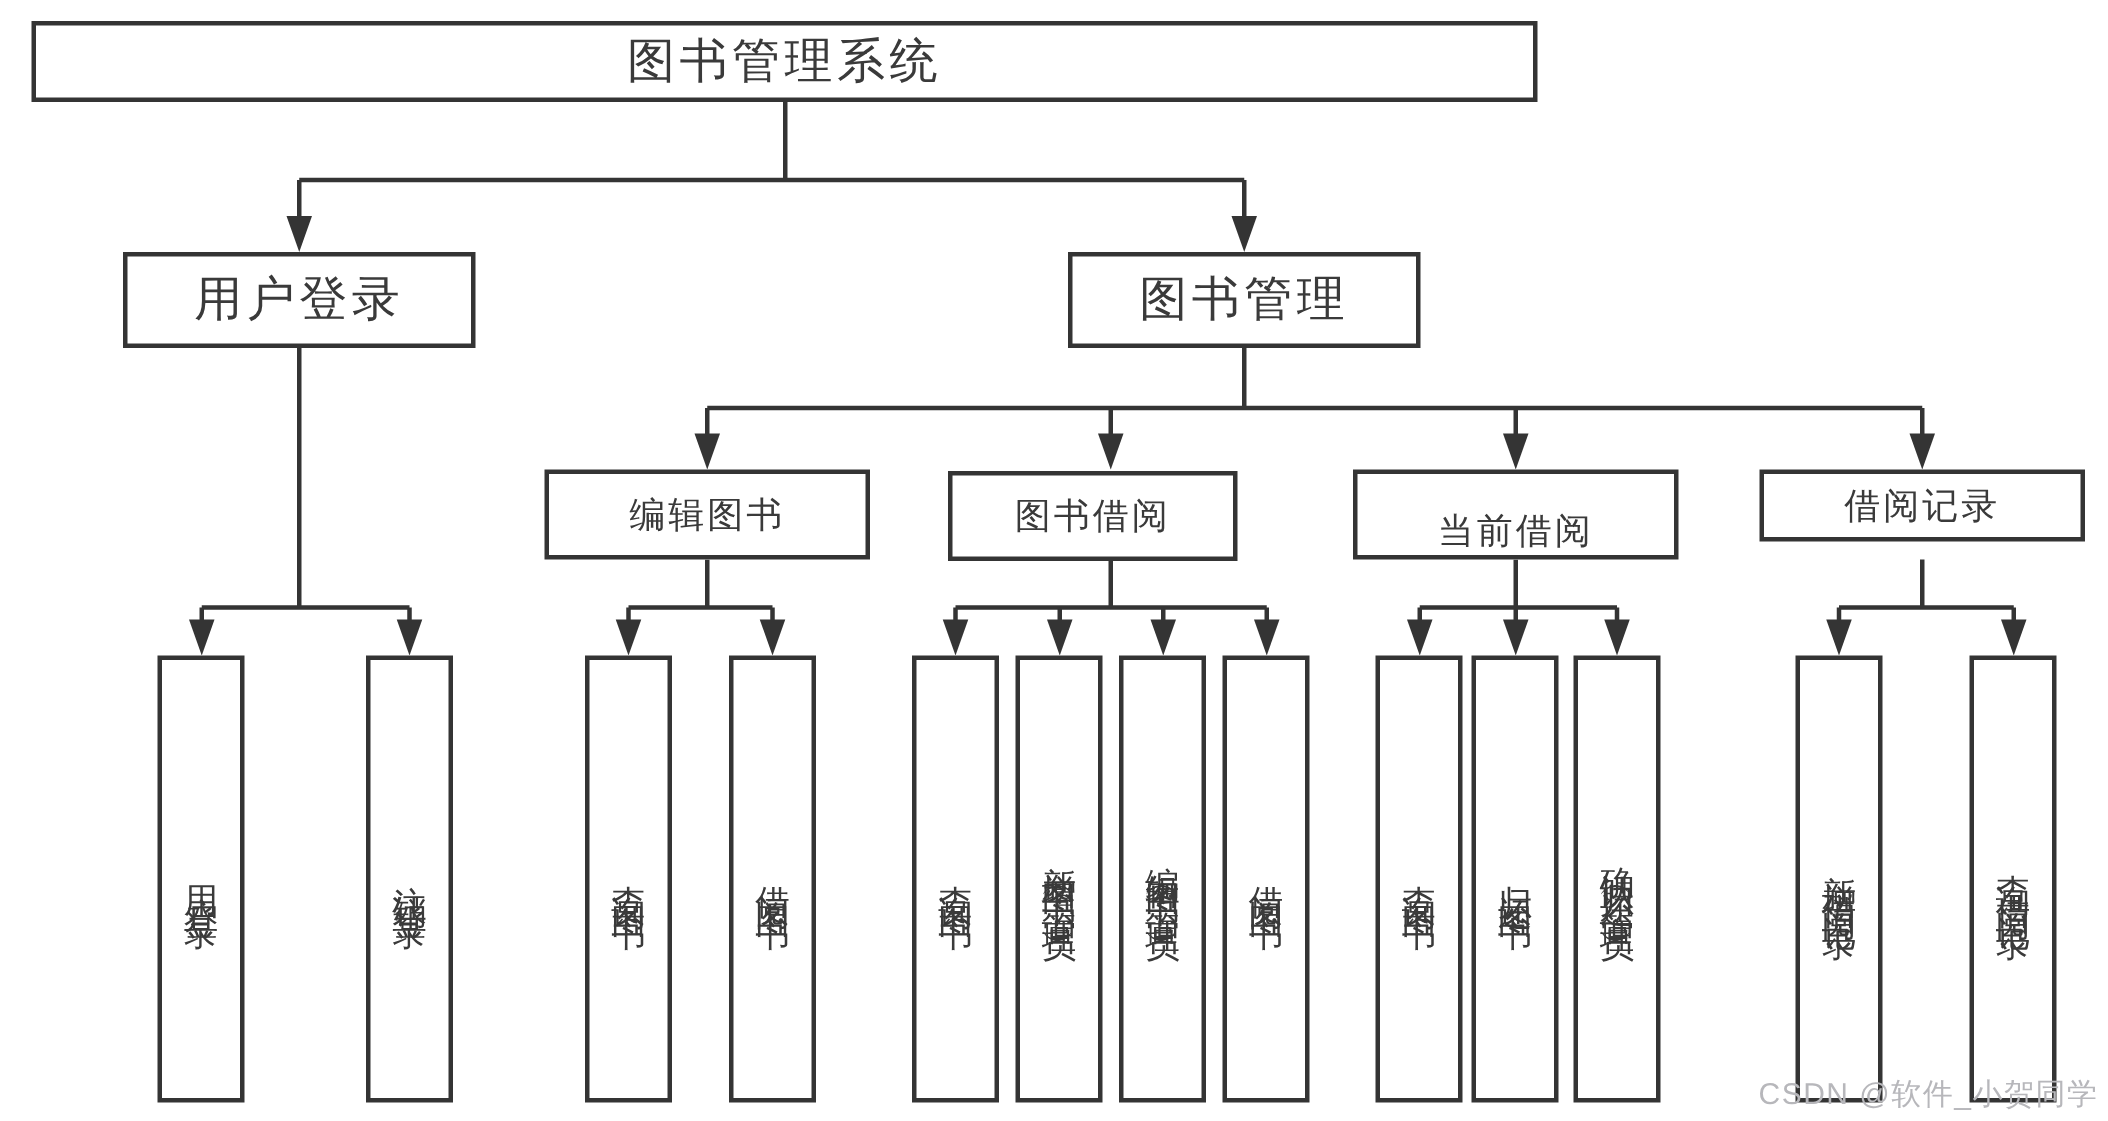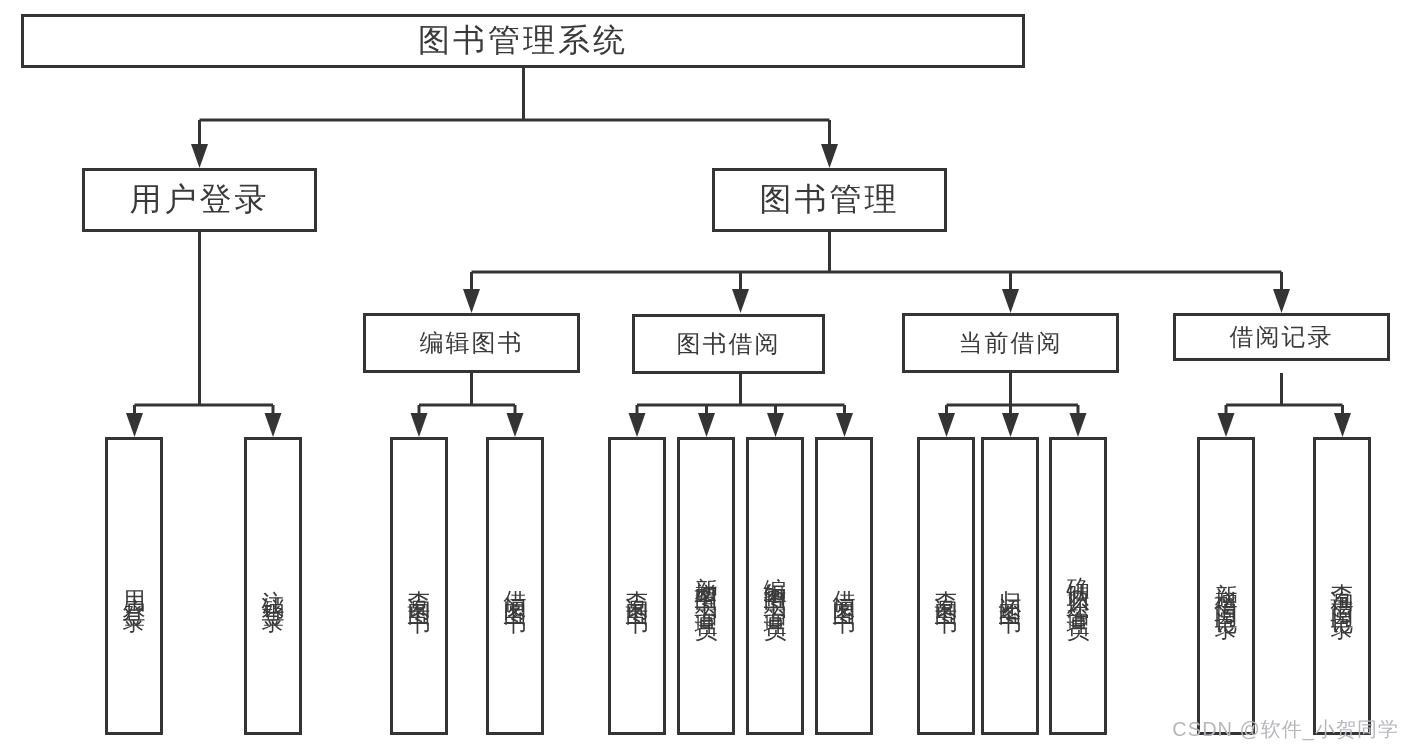--- a/index.html
+++ b/index.html
@@ -107,21 +107,21 @@
   <div class="box" style="left:712px;top:168px;width:235px;height:64px;">
     <span class="hlabel">图书管理</span>
   </div>
 
   <div class="box lvl3" style="left:363px;top:313px;width:217px;height:60px;">
     <span class="hlabel">编辑图书</span>
   </div>
   <div class="box lvl3" style="left:632px;top:314px;width:193px;height:60px;">
     <span class="hlabel">图书借阅</span>
   </div>
-  <div class="box lvl3" style="left:902px;top:313px;width:217px;height:60px;">
+  <div class="box lvl3" style="left:902px;top:313px;width:217px;height:60px;align-items:flex-end;">
     <span class="hlabel">当前借阅</span>
   </div>
   <div class="box lvl3" style="left:1173px;top:313px;width:217px;height:48px;">
     <span class="hlabel">借阅记录</span>
   </div>
 
   <div class="box leaf" style="left:105px;">
     <span class="vlabel">用户登录</span>
   </div>
   <div class="box leaf" style="left:244px;">

